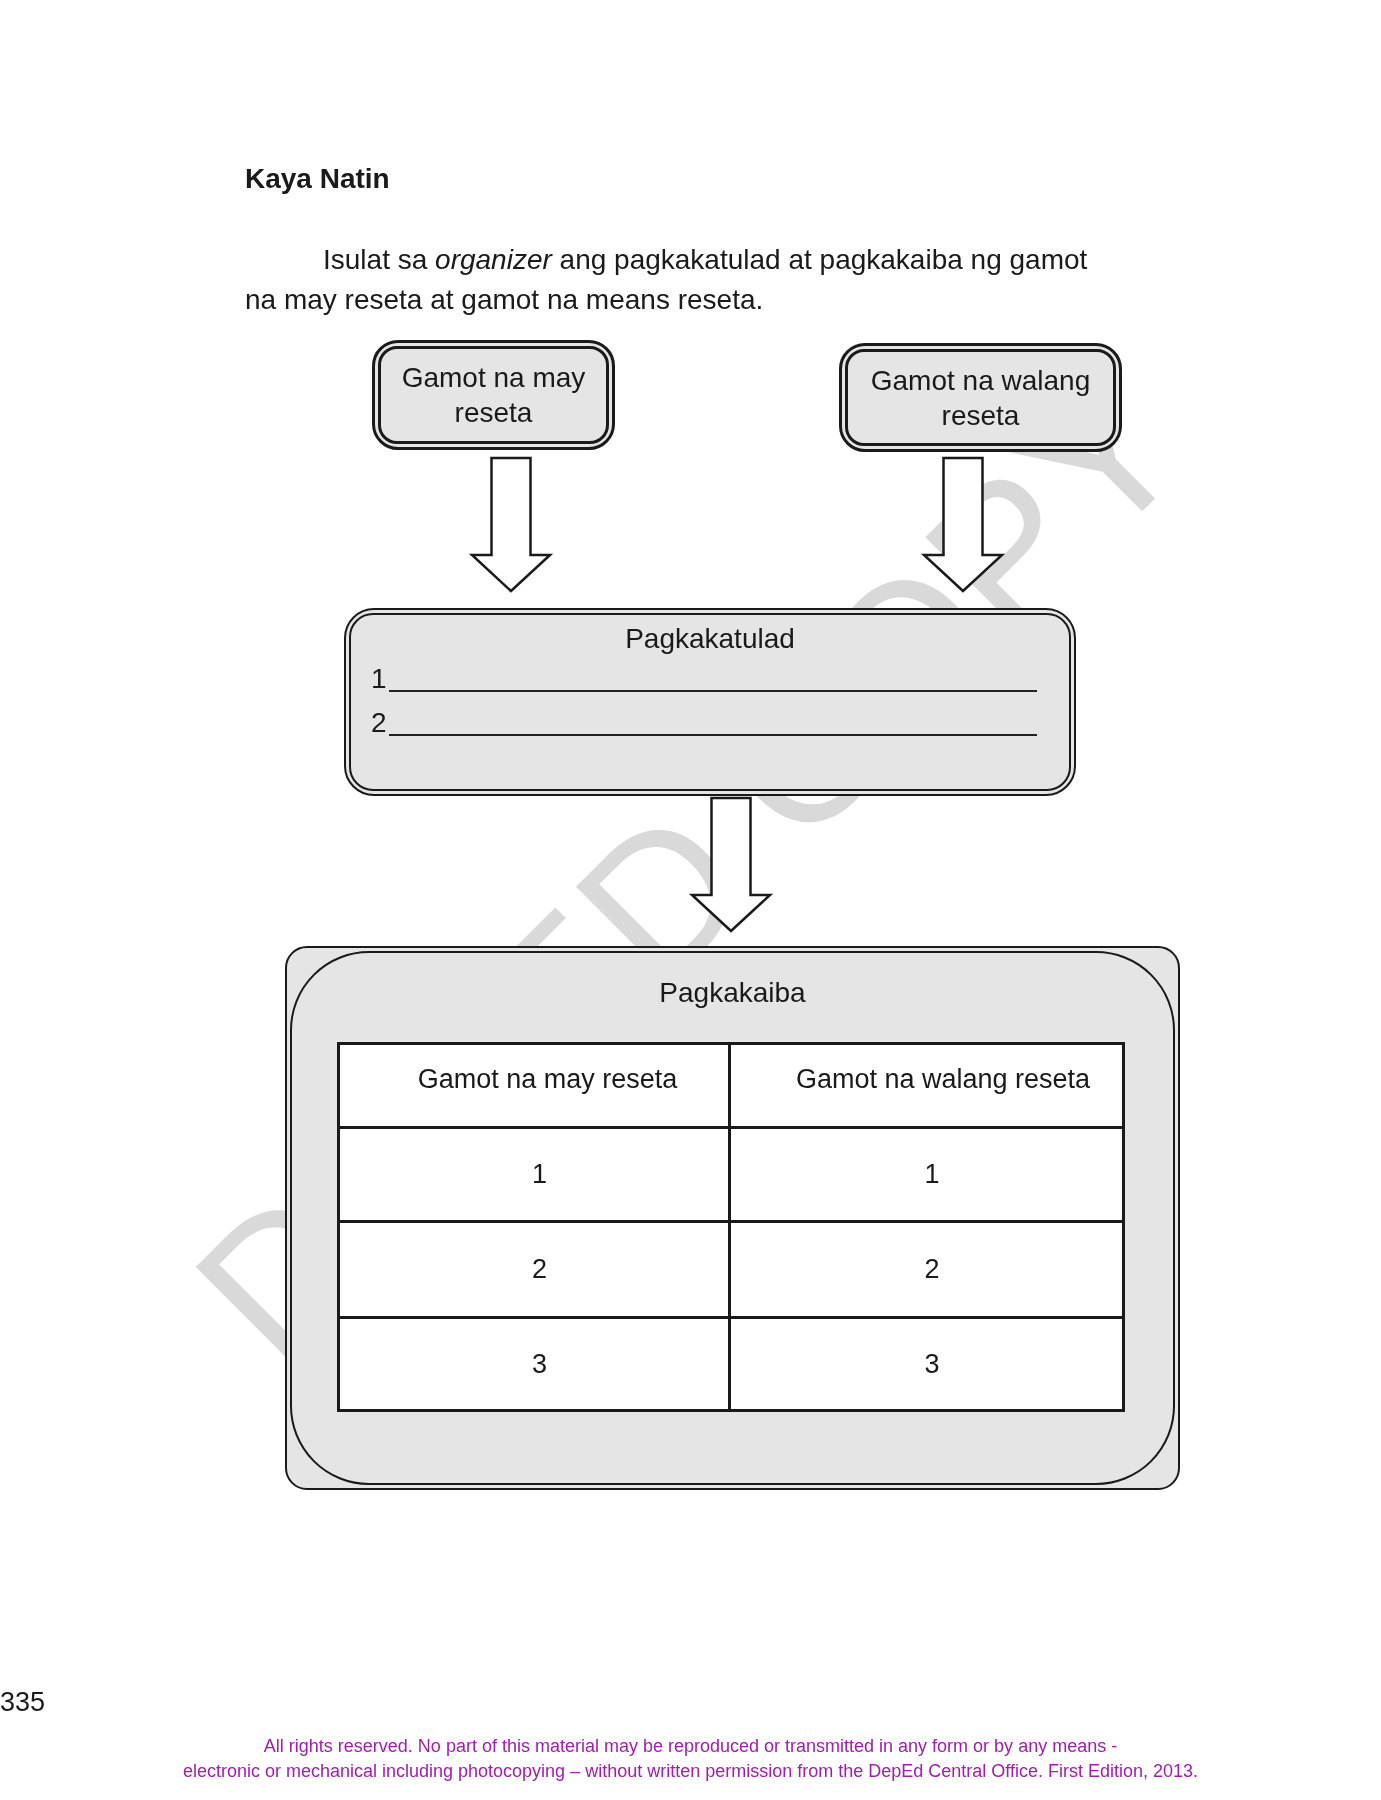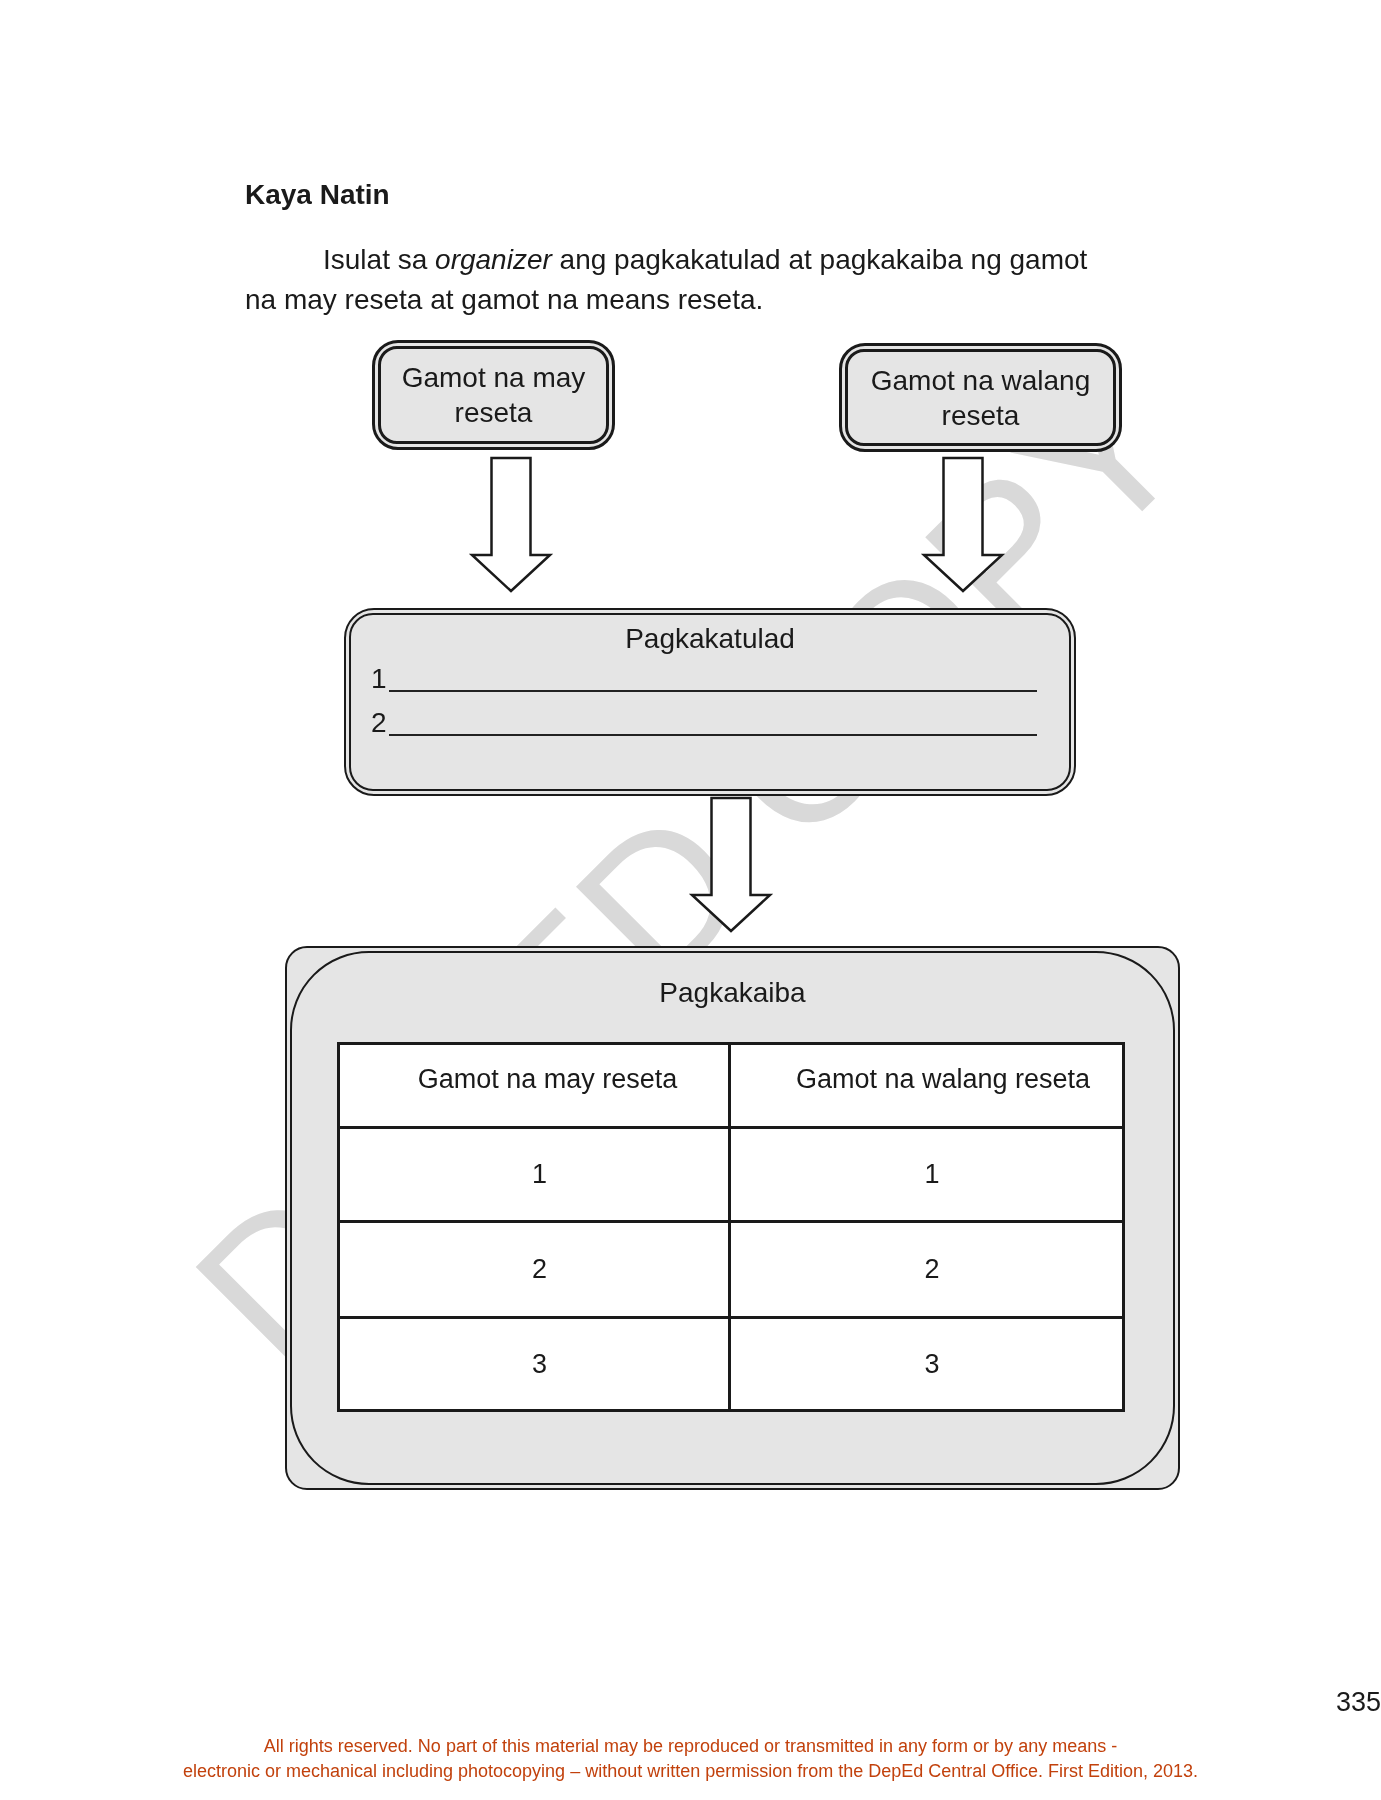--- a/index.html
+++ b/index.html
@@ -11,21 +11,21 @@
   
   .watermark {
     position:absolute; left:690px; top:868px;
     transform:translate(-50%,-50%) rotate(-45deg);
     font-size:196px; color:#d9d9d9; white-space:nowrap;
     z-index:0; font-weight:400; letter-spacing:1px; user-select:none;
   }
 
   .layer { position:absolute; z-index:2; }
 
-  .page-title { left:245px; top:163px; font-size:28px; font-weight:bold;margin-top:16px; }
+  .page-title { left:245px; top:163px; font-size:28px; font-weight:bold; }
 
   .instruction { left:245px; top:240px; width:980px; font-size:28px; line-height:40px; }
   .instruction .indent { display:inline-block; width:78px; }
 
   
   .dbox { position:absolute; z-index:1; background:#e5e5e5; border:3px solid #1a1a1a; box-sizing:border-box; }
   .dbox .inner { position:absolute; inset:3px; border:3px solid #1a1a1a; box-sizing:border-box;
                  display:flex; align-items:center; justify-content:center; text-align:center; }
 
   .src-box { font-size:28px; line-height:35px; }
@@ -56,22 +56,22 @@
   .cmp-table .c2 { width:391px; }
   .cmp-table .hrow td { height:81px; font-size:27px; }
   .hdr-pad1 { padding:19px 0 0 27px; }
   .hdr-pad2 { padding:19px 0 0 33px; }
   .cmp-table .brow td { font-size:27px; vertical-align:middle; }
   .num-pad { padding-left:11px; }
   .r1 td { height:91px; }
   .r2 td { height:93px; }
   .r3 td { height:90px; }
 
-  .page-number { left:0; top:1687px; width:100%; text-align:right; font-size:27px; }
-  .footer { left:0; top:1734px; width:100%; text-align:center; font-size:18px; line-height:25px; color:#c2410c; }
+  .page-number { left:0; top:1687px; width:100%; text-align:left; font-size:27px; }
+  .footer { left:0; top:1734px; width:100%; text-align:center; font-size:18px; line-height:25px; color:#a21caf; }
 </style>
 </head>
 <body>
 
 <div id="page">
 
   <div class="watermark">DEPED COPY</div>
 
   <div class="layer page-title">Kaya Natin</div>
 

